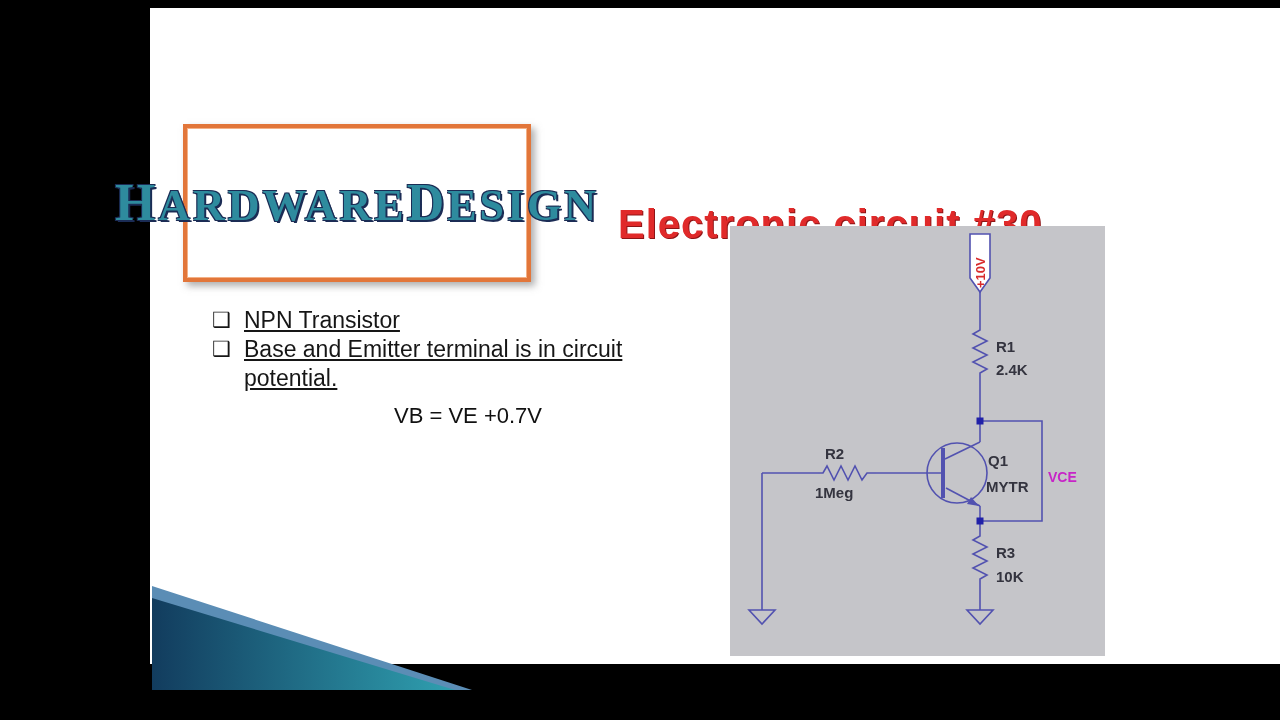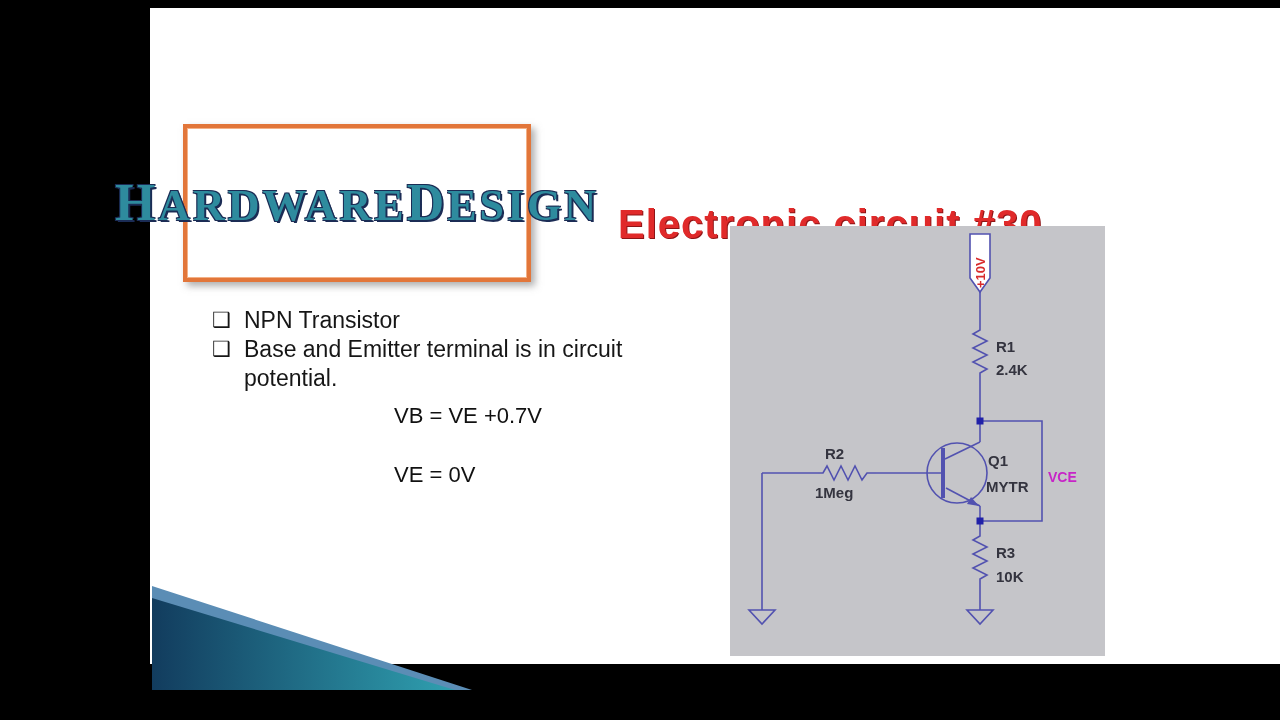--- a/index.html
+++ b/index.html
@@ -19,24 +19,24 @@
   .logo-line::first-letter { font-size:118%; }
 
   .main-title { position:absolute; left:618px; top:170px; width:480px;
                 font-size:40px; font-weight:bold; color:#e02a2a; letter-spacing:1px;
                 text-shadow:1px 1px 0 #8f1416;margin-top:32px; }
 
   .bullets { position:absolute; left:212px; top:306px; width:430px;
              font-size:23px; color:#161616; line-height:1.27; }
   .bullet-row { display:flex; align-items:flex-start; }
   .bullet-marker { width:32px; flex:0 0 32px; font-size:21px; padding-top:1px; }
-  .bullet-text { flex:1; }
+  .bullet-text { flex:1;text-decoration:underline; }
 
   .equations { position:absolute; left:394px; top:403px; display:flex;
-               flex-direction:column; gap:35px; font-size:22px; color:#111; }
+               flex-direction:column; gap:52px; font-size:22px; color:#111; }
   .equation-line { height:24px; white-space:nowrap; }
 
   .circuit-wrap { position:absolute; left:730px; top:226px; width:375px; height:430px;
                   background:#c5c5c9; }
   .circuit-wrap svg { display:block; }
   .clabel { font-family:"Liberation Sans", sans-serif; font-size:15px; font-weight:bold;
             fill:#34343f; }
 
   .decoration { position:absolute; left:150px; top:586px; width:335px; height:104px; }
 </style>
@@ -58,21 +58,20 @@
     <span class="bullet-text">NPN Transistor</span>
   </div>
   <div class="bullet-row">
     <span class="bullet-marker">❑</span>
     <span class="bullet-text">Base and Emitter terminal is in circuit potential.</span>
   </div>
 </div>
 
 <div class="equations">
   <div class="equation-line">VB = VE +0.7V</div>
-  <div class="equation-line">VE = 0V</div>
 </div>
 
 <div class="circuit-wrap">
   <svg width="375" height="430" viewBox="0 0 375 430">
     <g stroke="#5252b0" stroke-width="1.6" fill="none">
 
       <polygon points="240,8 260,8 260,52 250,66 240,52" fill="#ffffff"></polygon>
 
       <line x1="250" y1="66" x2="250" y2="100"></line>
       <polyline points="250,100 250,104 243,108 257,115 243,122 257,129 243,136 257,143 250,147 250,152"></polyline>

